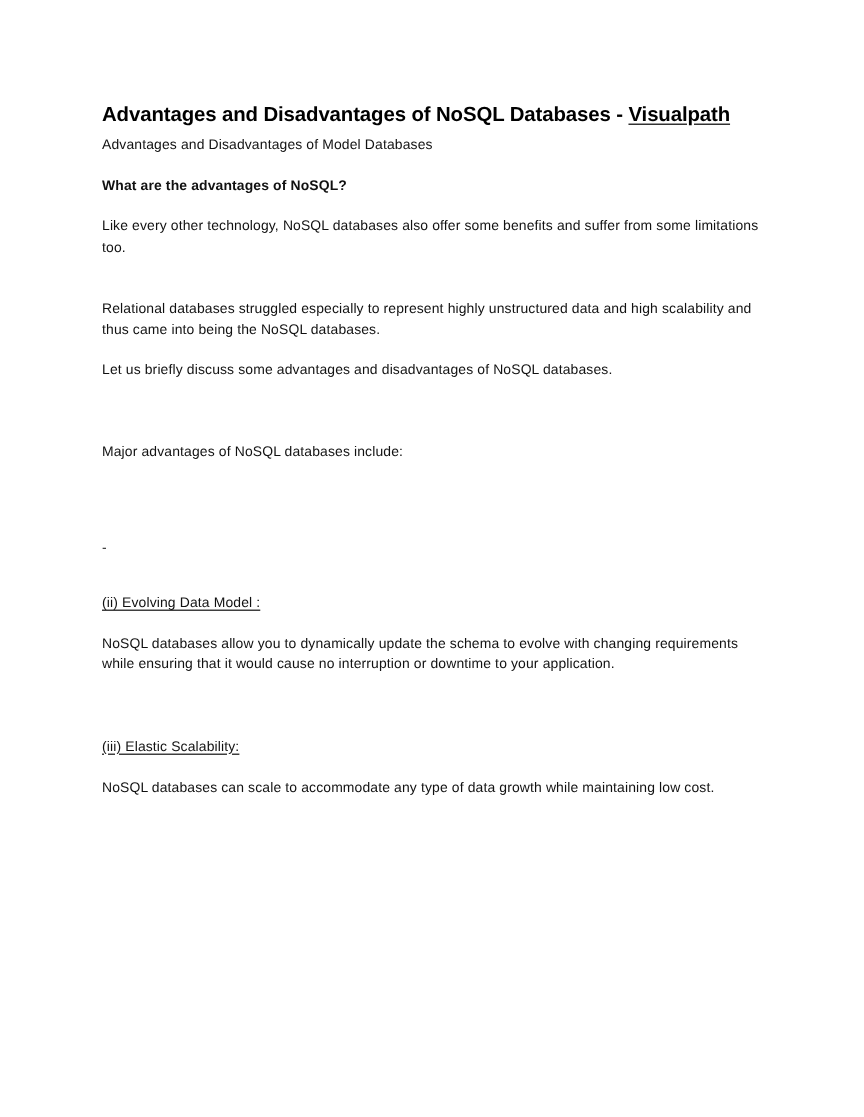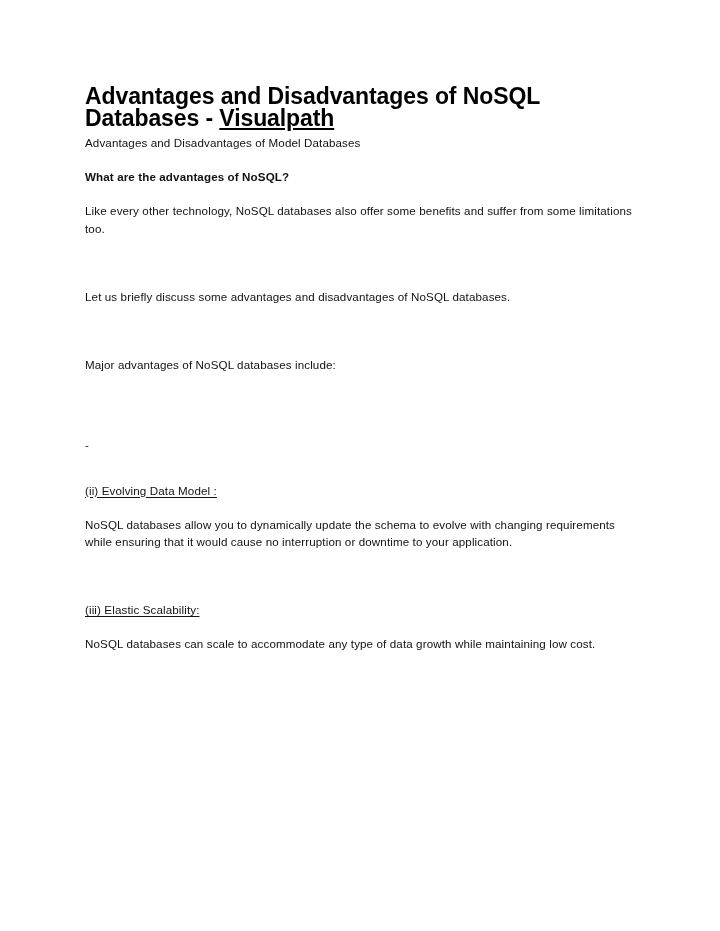--- a/index.html
+++ b/index.html
@@ -25,21 +25,21 @@
   }
   .content {
     position: absolute;
     left: 85px;
     top: 85px;
     width: 552px;
   }
 
   
   .doc-title {
-    font-size: 23px;
+    font-size: 17px;
     font-weight: bold;
     line-height: 22px;
     letter-spacing: -0.1px;
     margin: 0 0 0 0;
     color: #000;
   }
   .doc-title .title-link {
     text-decoration: underline;
     text-underline-offset: 2px;
   }
@@ -97,20 +97,21 @@
 
     <div class="gap-sm"></div>
 
     <p class="para">Like every other technology, NoSQL databases also offer some benefits and suffer from some limitations too.</p>
 
     <div class="gap-sm"></div>
 
 
     <div class="gap-sm"></div>
 
+    <p class="para">Relational databases struggled especially to represent highly unstructured data and high scalability and thus came into being the NoSQL databases.</p>
 
     <div class="gap-sm"></div>
 
     <p class="para">Let us briefly discuss some advantages and disadvantages of NoSQL databases.</p>
 
     <div class="gap-lg"></div>
 
     <p class="para">Major advantages of NoSQL databases include:</p>
 
     <div class="gap-sm"></div>

